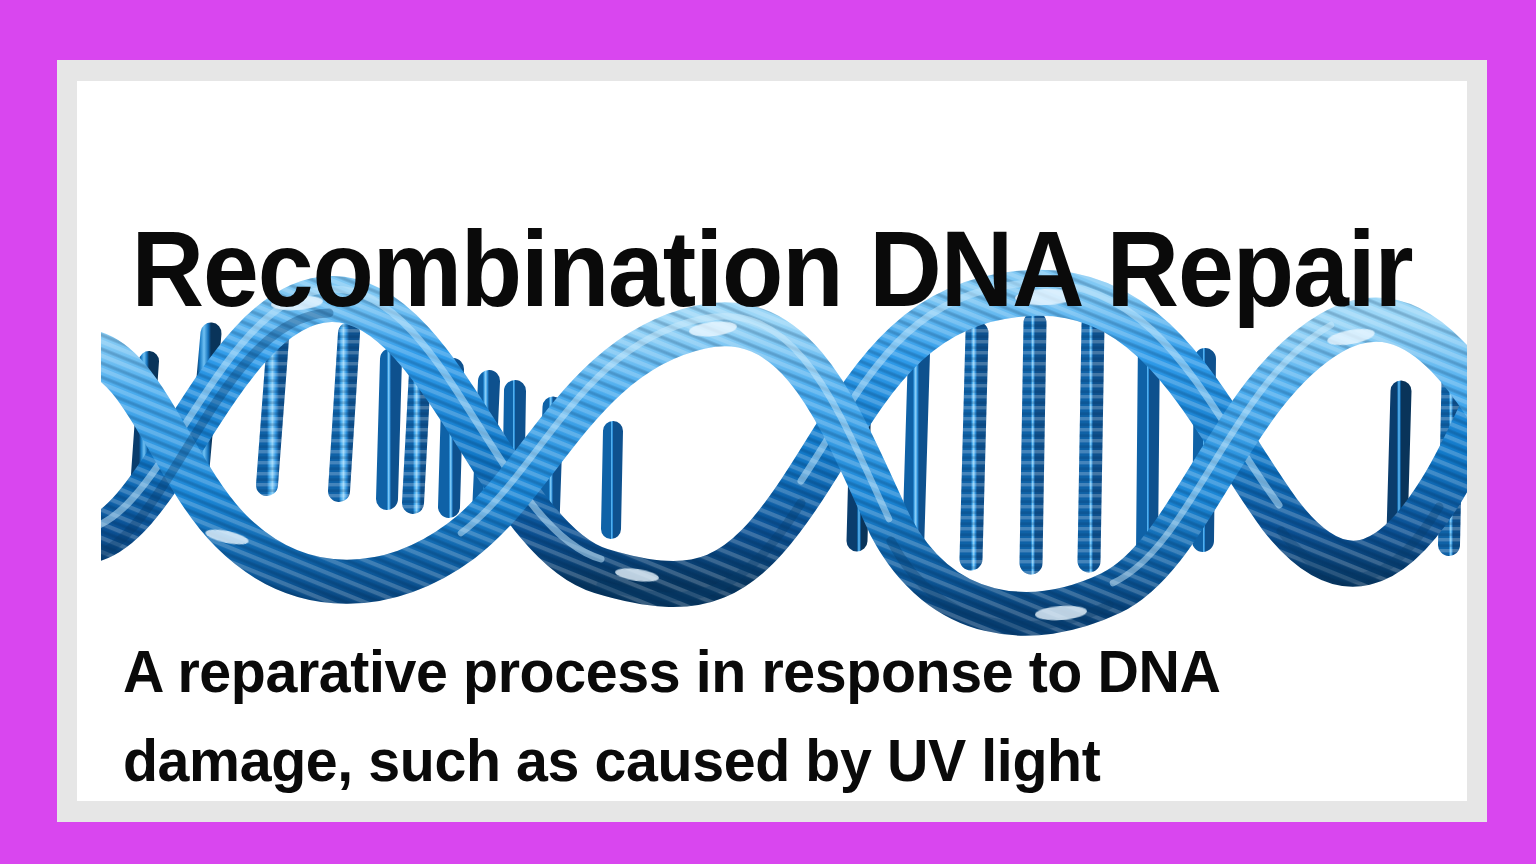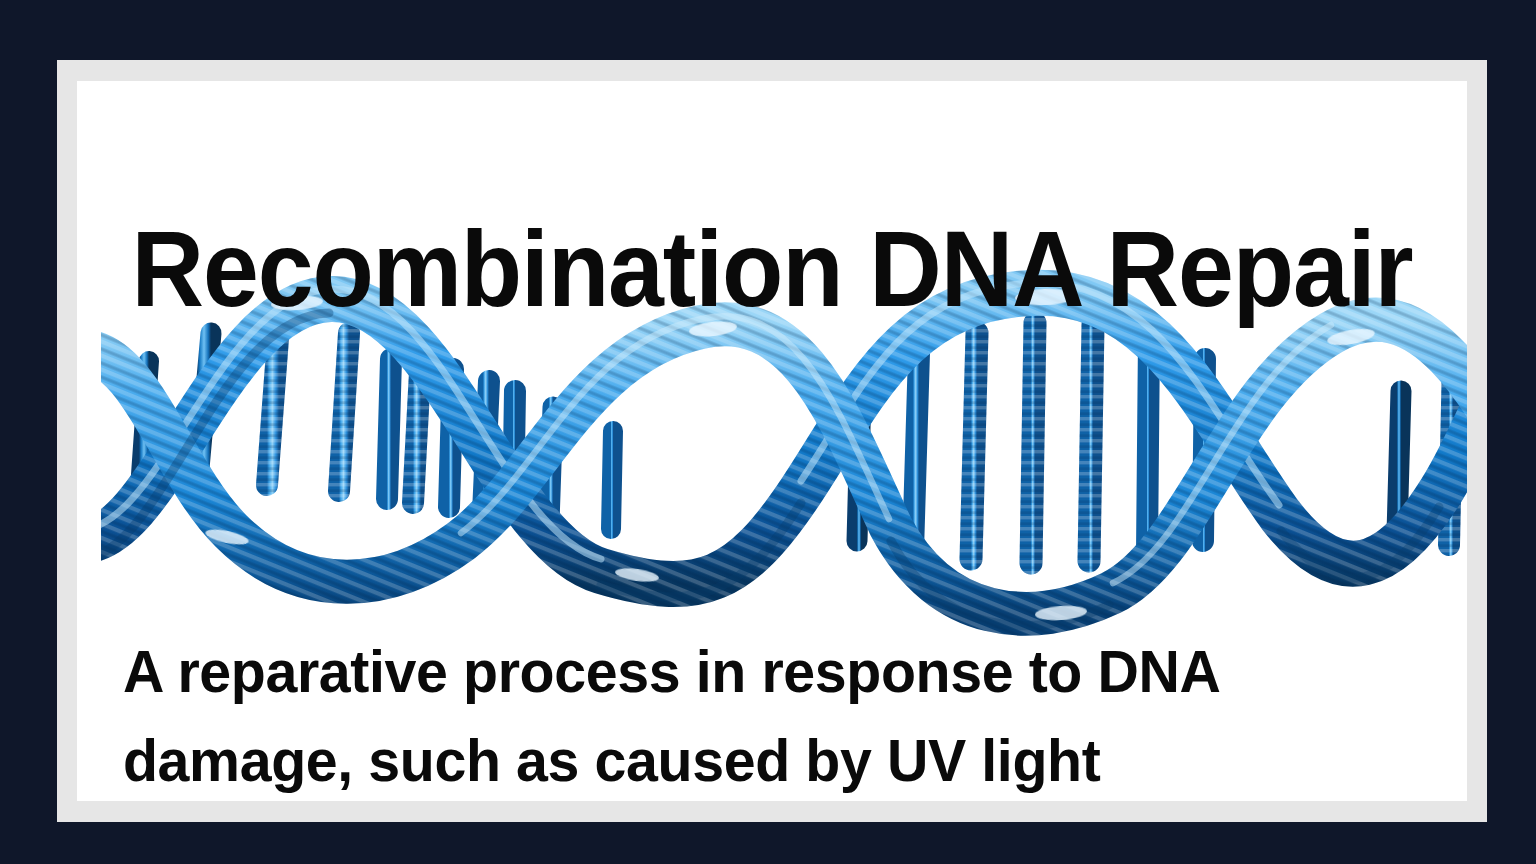--- a/index.html
+++ b/index.html
@@ -11,21 +11,21 @@
     width: 1536px;
     height: 864px;
     overflow: hidden;
     font-family: "Liberation Sans", "DejaVu Sans", sans-serif;
   }
 
   #slide {
     position: relative;
     width: 1536px;
     height: 864px;
-    background: #0f172a;
+    background: #d946ef;
   }
 
   
   #frame {
     position: absolute;
     left: 57px;
     top: 60px;
     width: 1430px;
     height: 762px;
     background: #e6e6e6;

